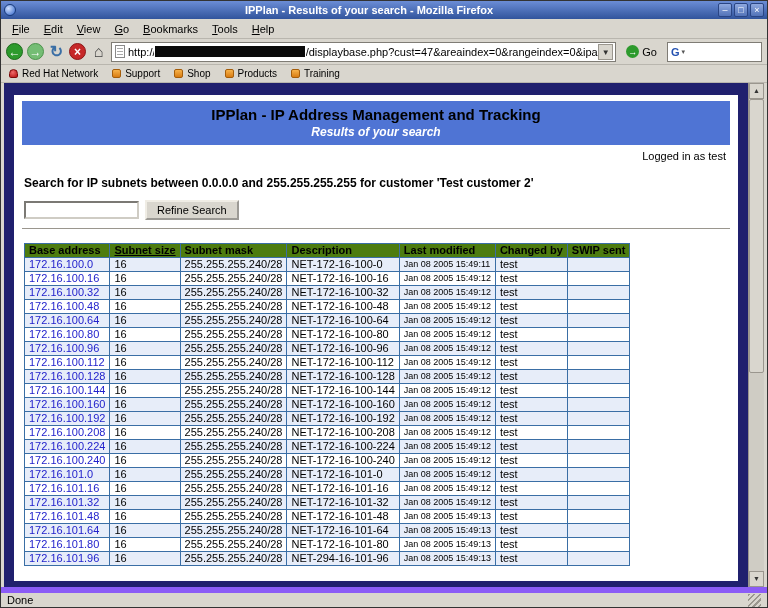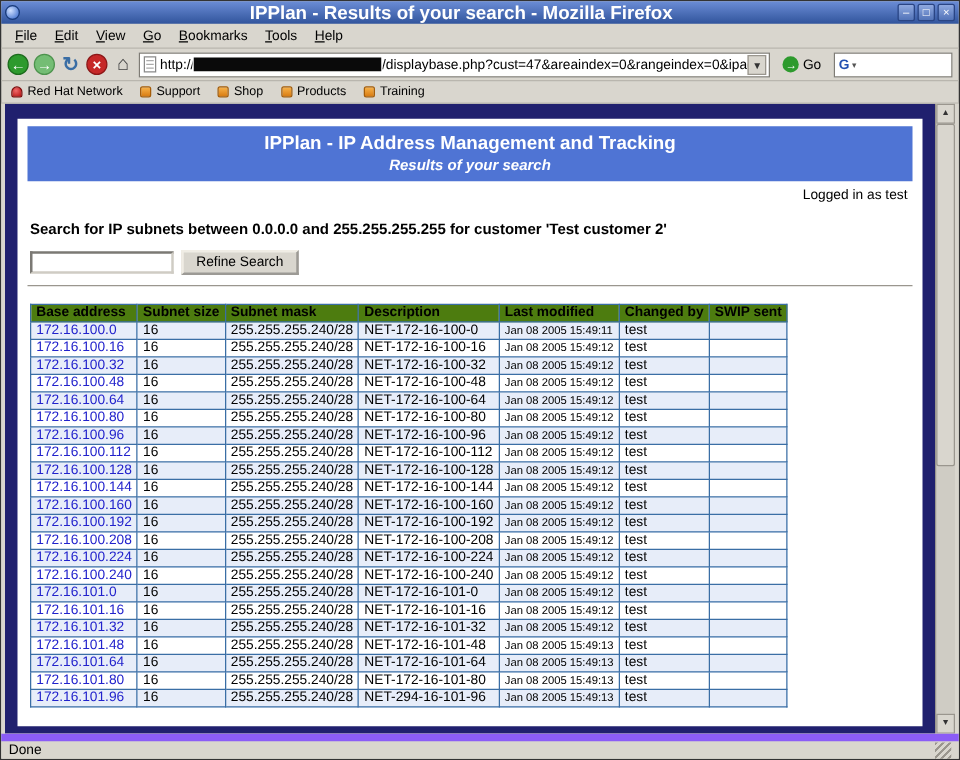--- a/index.html
+++ b/index.html
@@ -2,21 +2,21 @@
 <html><head>
 <meta charset="utf-8">
 <style>
   * { box-sizing: border-box; }
   html,body { margin:0; padding:0; background:#888; font-family:"Liberation Sans", sans-serif; }
   .window { width:768px; height:608px; display:flex; flex-direction:column; border:1px solid #333; background:#d9d6ce; }
 
   
   .titlebar { height:18px; background:linear-gradient(180deg,#6b8dd6,#31549c); color:#fff; display:flex; align-items:center; padding:0 3px; flex:0 0 auto; }
   .title-icon { width:12px; height:12px; border-radius:50%; background:radial-gradient(circle at 35% 35%, #cfe0ff, #2e62c8); border:1px solid #183a7a; margin-right:4px; }
-  .title-text { flex:1; text-align:center; font-size:15px; font-weight:bold; white-space:nowrap; overflow:hidden; }
+  .title-text { flex:1; text-align:center; font-size:11px; font-weight:bold; white-space:nowrap; overflow:hidden; }
   .win-buttons { display:flex; gap:2px; }
   .win-btn { width:14px; height:14px; background:linear-gradient(180deg,#8fa9e0,#5273b8); border:1px solid #2a4584; color:#fff; font-size:9px; line-height:12px; text-align:center; border-radius:2px; }
 
   
   .menubar { height:20px; display:flex; align-items:center; padding:0 4px; font-size:11px; color:#000; border-bottom:1px solid #b9b6ae; flex:0 0 auto; }
   .menu-item { padding:2px 7px; }
   .menu-item u { text-decoration:underline; }
 
   
   .toolbar { height:26px; display:flex; align-items:center; gap:4px; padding:0 5px; border-bottom:1px solid #b9b6ae; flex:0 0 auto; }
@@ -43,40 +43,40 @@
   .bm-item { display:flex; align-items:center; gap:4px; }
   .bm-icon { width:9px; height:9px; background:linear-gradient(180deg,#f7b24a,#d87c12); border:1px solid #a45d0a; border-radius:2px; }
   .bm-icon.redhat { background:radial-gradient(circle at 40% 35%, #f06a6a, #b40f0f); border:1px solid #7c0a0a; border-radius:50% 50% 20% 20%; }
 
   
   .viewport { flex:1 1 auto; display:flex; overflow:hidden; border-left:3px solid #d9d6ce; border-right:3px solid #d9d6ce; }
   .pagebody { flex:1; background:#20206e; padding:12px 10px 6px 10px; overflow:hidden; }
   .content { background:#fff; height:100%; overflow:hidden; padding:6px 8px; }
 
   .banner { background:#4f74d4; text-align:center; padding:5px 0 6px; }
-  .banner-title { font-size:15px; font-weight:bold; color:#ffffff; }
+  .banner-title { font-size:15px; font-weight:bold; color:#000000; }
   .banner-sub { font-size:12px; font-weight:bold; font-style:italic; color:#fff; margin-top:2px; }
 
   .navrow { display:flex; align-items:center; margin-top:5px; }
   .nav-bar { display:inline-flex; background:#d9d6ce; border:1px solid #9a968e; }
   .nav-item { padding:3px 9px; font-size:11px; border-right:1px solid #bcb9b1; white-space:nowrap; }
   .nav-item:last-child { border-right:none; }
   .nav-item .dd { font-size:8px; margin-left:2px; color:#333; }
   .logged-in { margin-left:auto; font-size:11px; padding-right:4px; }
 
   .search-heading { font-size:12px; font-weight:bold; margin:14px 2px 10px; }
   .formrow { display:flex; align-items:center; gap:6px; margin:4px 2px 8px; }
   .refine-input { width:115px; height:18px; border:2px inset #cfccc4; font-size:11px; padding:0 2px; }
   .refine-btn { font-size:11px; background:#d9d6ce; border:2px outset #f0ede5; padding:2px 10px; }
   .rule { border:none; border-top:1px solid #9a968e; margin:6px 0 14px; }
 
   table.results { border-collapse:collapse; font-size:11px; margin-left:2px; }
   table.results th, table.results td { border:1px solid #3a6ea5; padding:0 4px; text-align:left; white-space:nowrap; height:13px; line-height:13px; }
   table.results th { background:#4d7c0f; font-weight:bold; }
-  table.results th:nth-child(1){ width:80px; } table.results th:nth-child(2){ width:52px; }
+  table.results th:nth-child(1){ width:80px; } table.results th:nth-child(2){ width:52px;text-decoration:underline; }
   table.results th:nth-child(3){ width:98px; } table.results th:nth-child(4){ width:88px; }
   table.results th:nth-child(5){ width:86px; } table.results th:nth-child(6){ width:60px; }
   table.results th:nth-child(7){ width:58px; }
   tr.odd { background:#e7edf9; }
   tr.even { background:#ffffff; }
   td.base { color:#2222cc; }
   td.modified { font-size:9px; }
 
   
   .scrollbar { width:16px; background:#cfccc4; border-left:1px solid #9a968e; display:flex; flex-direction:column; flex:0 0 auto; }

